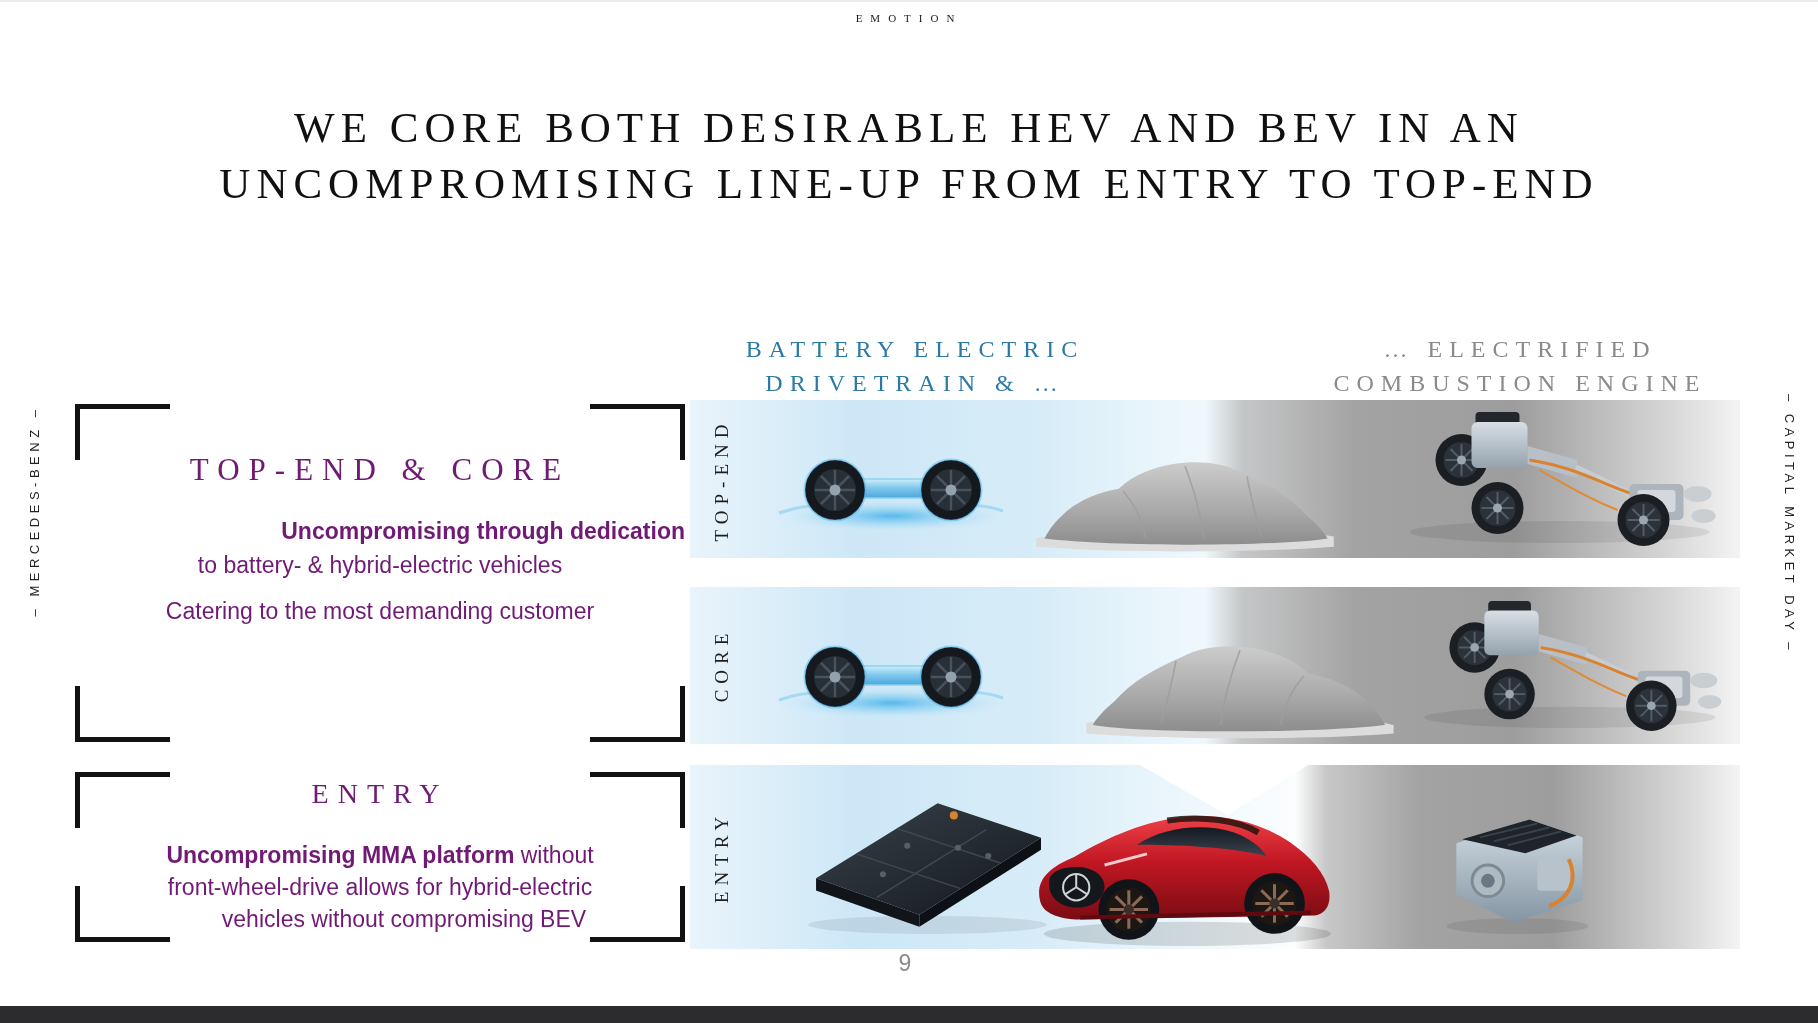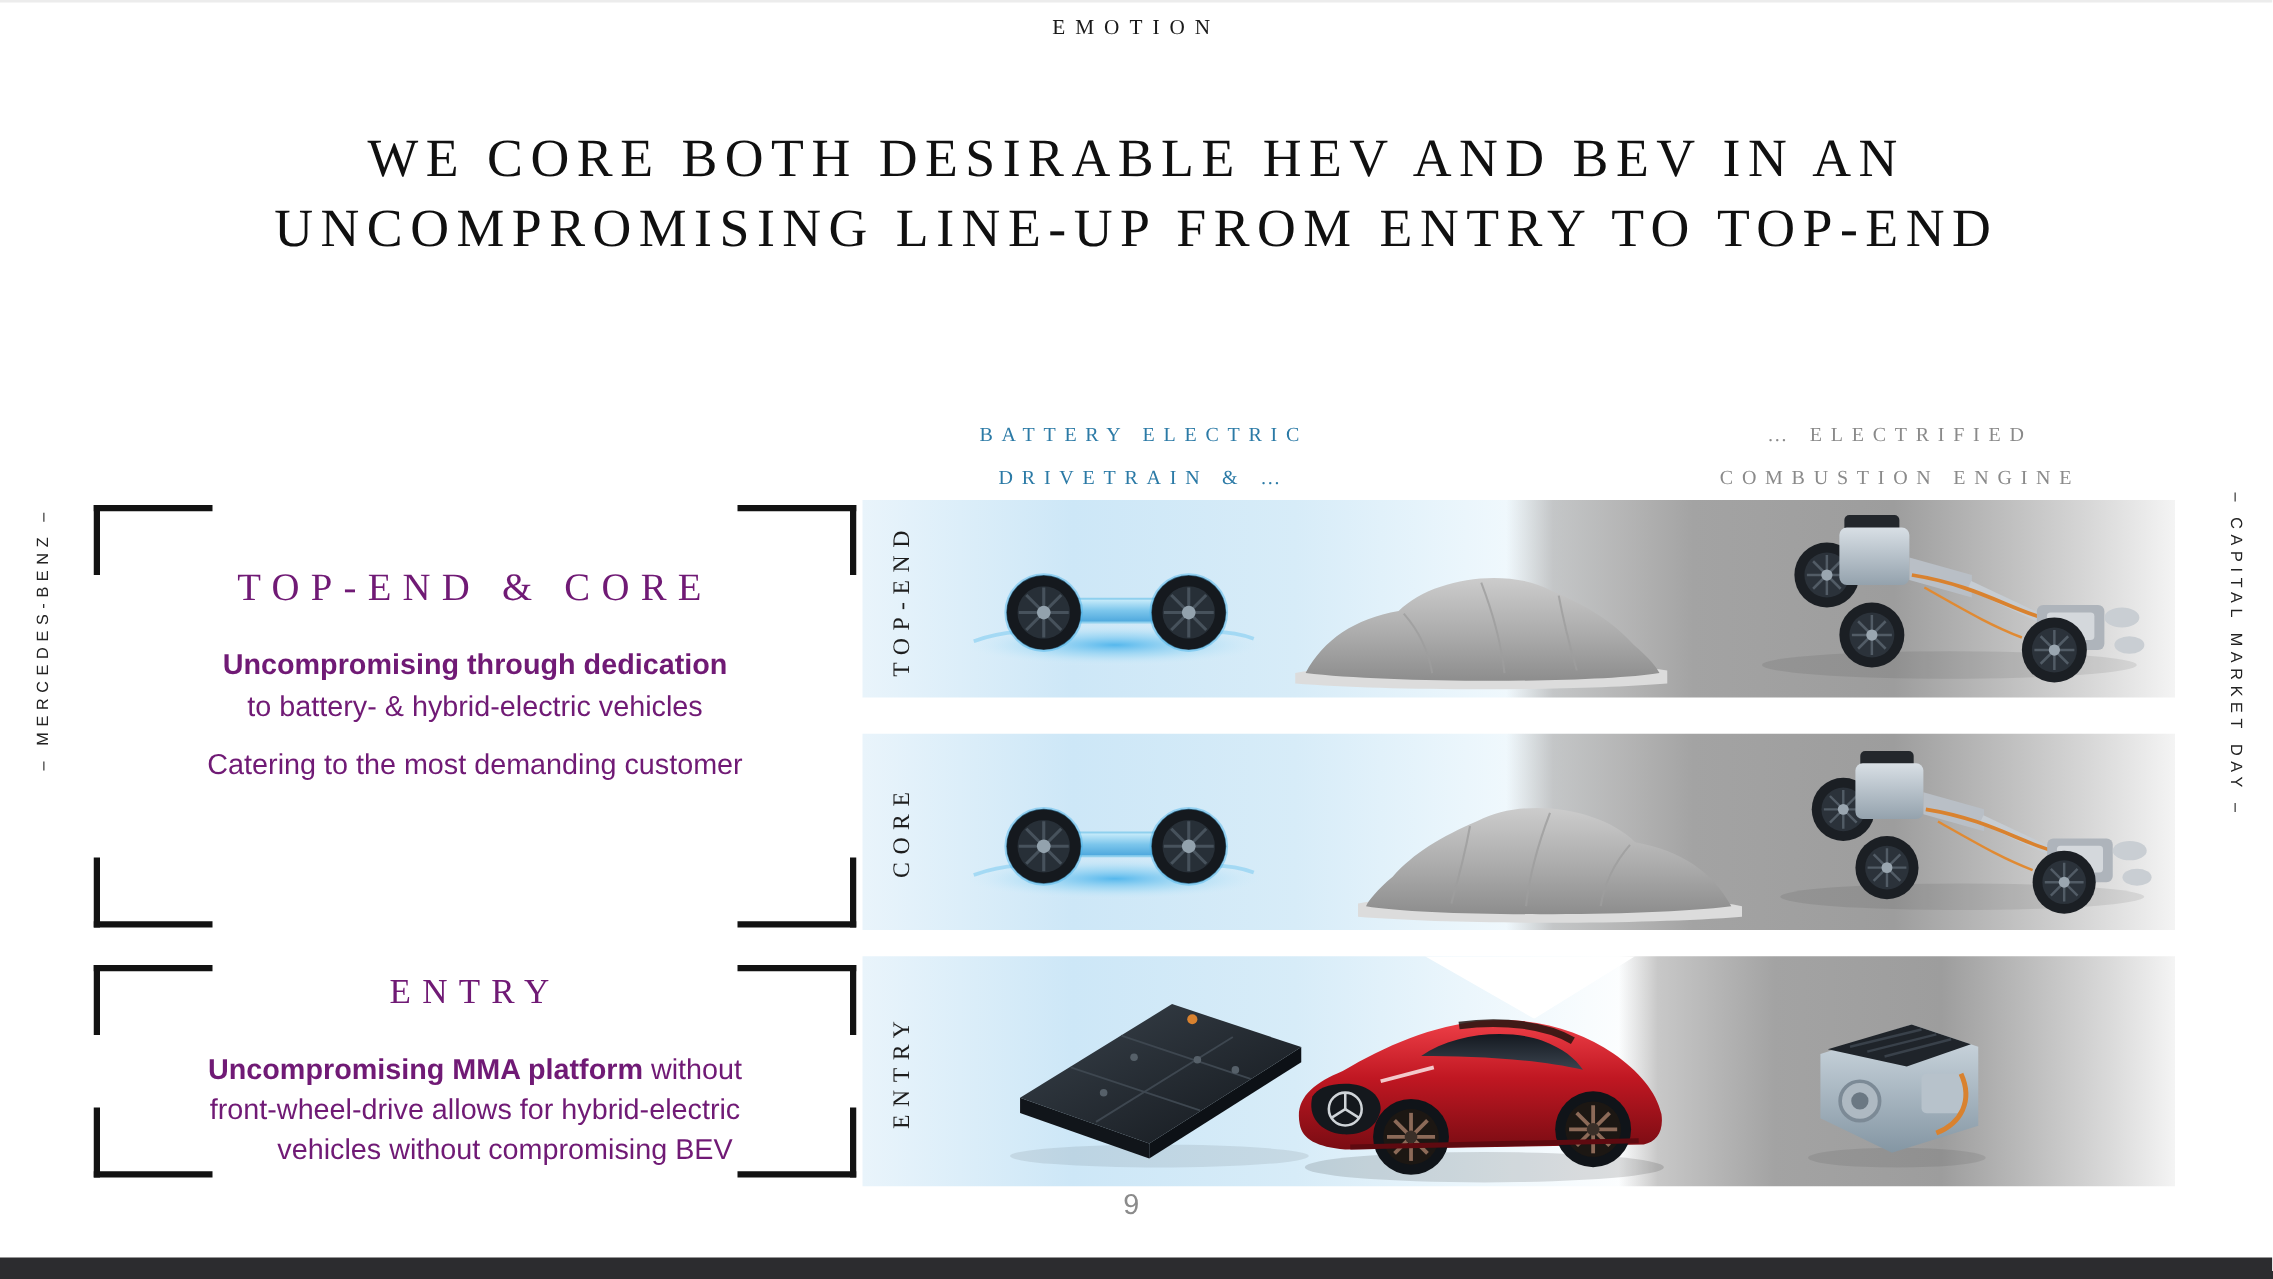--- a/index.html
+++ b/index.html
@@ -2,29 +2,29 @@
 <html><head>
 <meta charset="utf-8">
 <style>
   html,body{margin:0;padding:0;background:#ffffff;}
   .slide{
     position:relative;width:1818px;height:1023px;background:#ffffff;overflow:hidden;
     font-family:"Liberation Sans",sans-serif;color:#161616;border-top:2px solid #ececec;box-sizing:border-box;
   }
   .serif{font-family:"Liberation Serif",serif;}
   
-  .eyebrow{position:absolute;top:10px;left:0;right:0;text-align:center;font-size:17px;letter-spacing:8px;color:#1a1a1a;}
+  .eyebrow{position:absolute;top:10px;left:0;right:0;text-align:center;font-size:11px;letter-spacing:8px;color:#1a1a1a;}
   
   .title{position:absolute;top:98px;left:209px;width:1400px;text-align:center;font-size:43px;line-height:56px;letter-spacing:6px;color:#101010;font-weight:400;}
   
   .v-label{position:absolute;writing-mode:vertical-rl;font-size:13px;letter-spacing:4.5px;color:#222;font-weight:500;white-space:nowrap;}
   .v-left{left:34px;top:509px;transform:translate(-50%,-50%) rotate(180deg);}
   .v-right{left:1789px;top:522px;transform:translate(-50%,-50%);}
   
-  .col-head{position:absolute;top:330px;text-align:center;font-size:16px;line-height:34px;letter-spacing:7px;font-weight:500;}
+  .col-head{position:absolute;top:330px;text-align:center;font-size:24px;line-height:34px;letter-spacing:7px;font-weight:500;}
   .col-bev{left:690px;width:450px;color:#2b7aa6;}
   .col-ice{left:1280px;width:480px;color:#8a8a8a;}
   
   .band{position:absolute;left:690px;width:1050px;}
   .band-1{top:398px;height:158px;}
   .band-2{top:585px;height:157px;}
   .band-3{top:763px;height:184px;}
   .band-blue{position:absolute;inset:0;background:linear-gradient(90deg,#e9f4fb 0%,#cde7f7 16%,#d7ecf8 33%,#ebf6fc 46%,#ffffff 60%);}
   .band-gray{position:absolute;top:0;height:100%;right:0;width:535px;
     background:linear-gradient(90deg,rgba(163,163,163,0) 0%,rgba(163,163,163,.6) 7%,#a3a3a3 28%,#9d9d9d 58%,#d9d9d9 88%,#f4f4f4 100%);}
@@ -42,21 +42,21 @@
   .c-tl{left:0;top:0;border-top:5px solid #121212;border-left:5px solid #121212;}
   .c-tr{right:0;top:0;border-top:5px solid #121212;border-right:5px solid #121212;}
   .c-bl{left:0;bottom:0;border-bottom:5px solid #121212;border-left:5px solid #121212;}
   .c-br{right:0;bottom:0;border-bottom:5px solid #121212;border-right:5px solid #121212;}
   
   .sec{position:absolute;left:75px;width:610px;text-align:center;color:#701a75;}
   .sec-head{font-family:"Liberation Serif",serif;letter-spacing:9px;font-weight:400;}
   .sh-1{top:450px;font-size:31px;}
   .sh-2{top:776px;font-size:28px;}
   .line{font-size:23px;line-height:30px;}
-  .t1{top:514px;}.t2{top:548px;}.t3{top:594px;}.t4{top:626px;}
+  .t1{top:514px;text-align:right;}.t2{top:548px;}.t3{top:594px;}.t4{top:626px;}
   .e1{top:838px;}.e2{top:870px;}.e3{top:902px;margin-left:24px;}
   .bold{font-weight:bold;}
   
   .illus{position:absolute;z-index:2;}
   .flip{transform:scaleX(-1);}
   
   .page-num{position:absolute;top:948px;left:880px;width:50px;text-align:center;font-size:23px;color:#8b8b8b;}
   .bottom-bar{position:absolute;left:0;bottom:0;width:100%;height:17px;background:#2c2c2f;}
 </style>
 </head>

